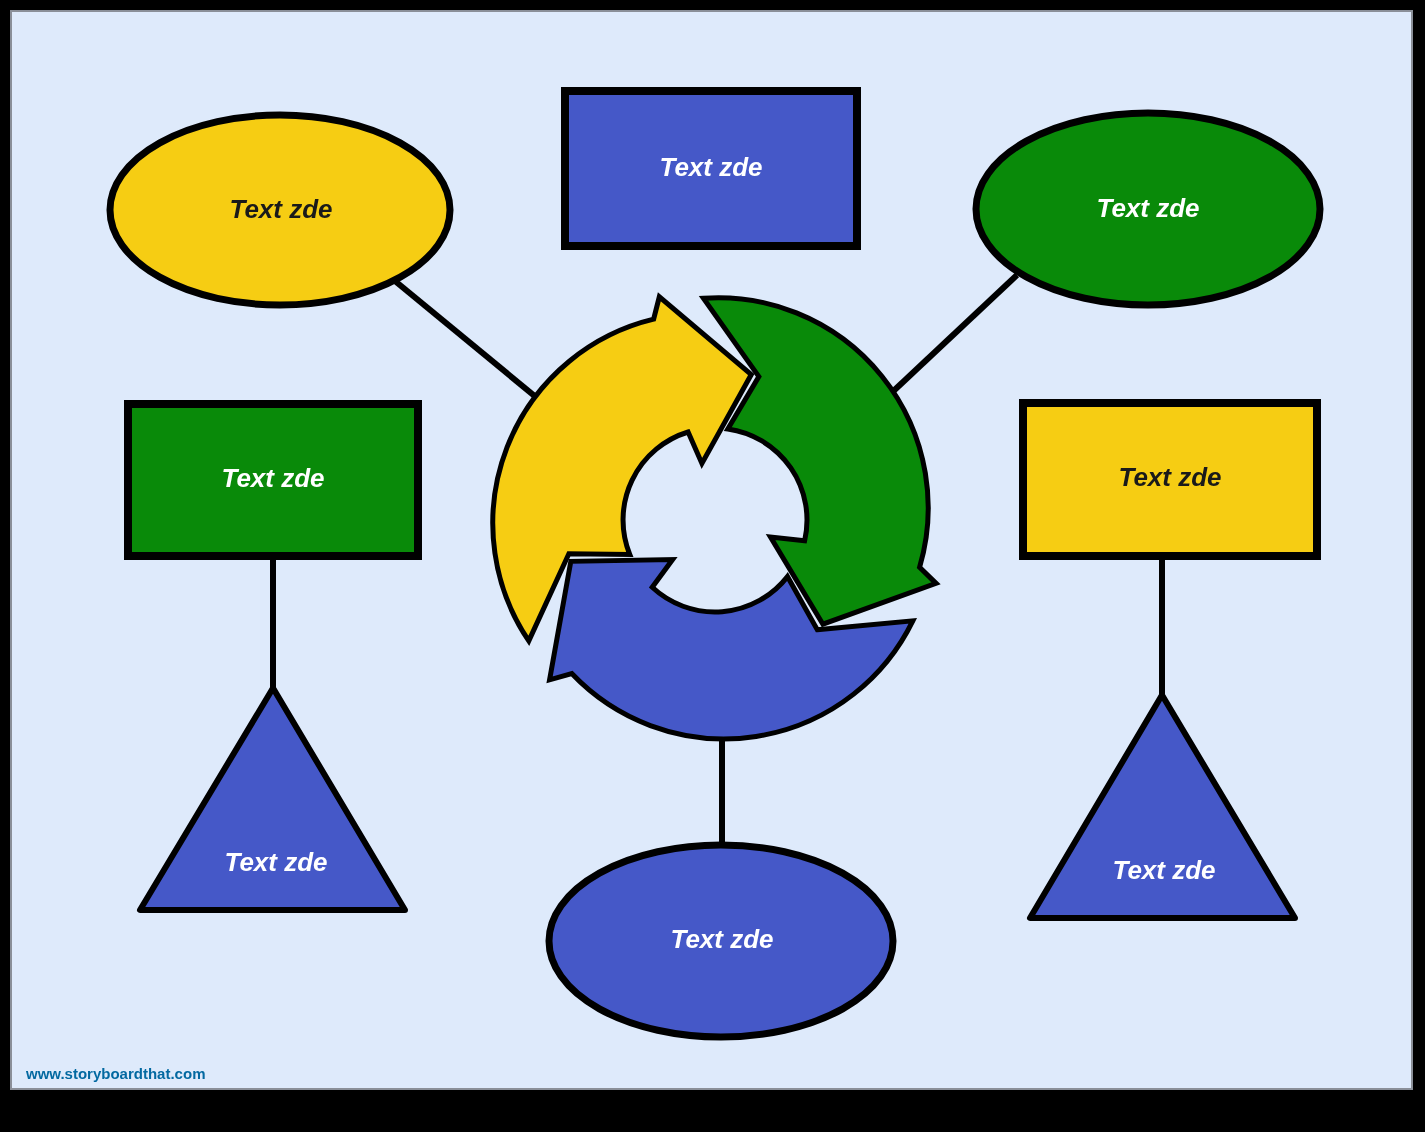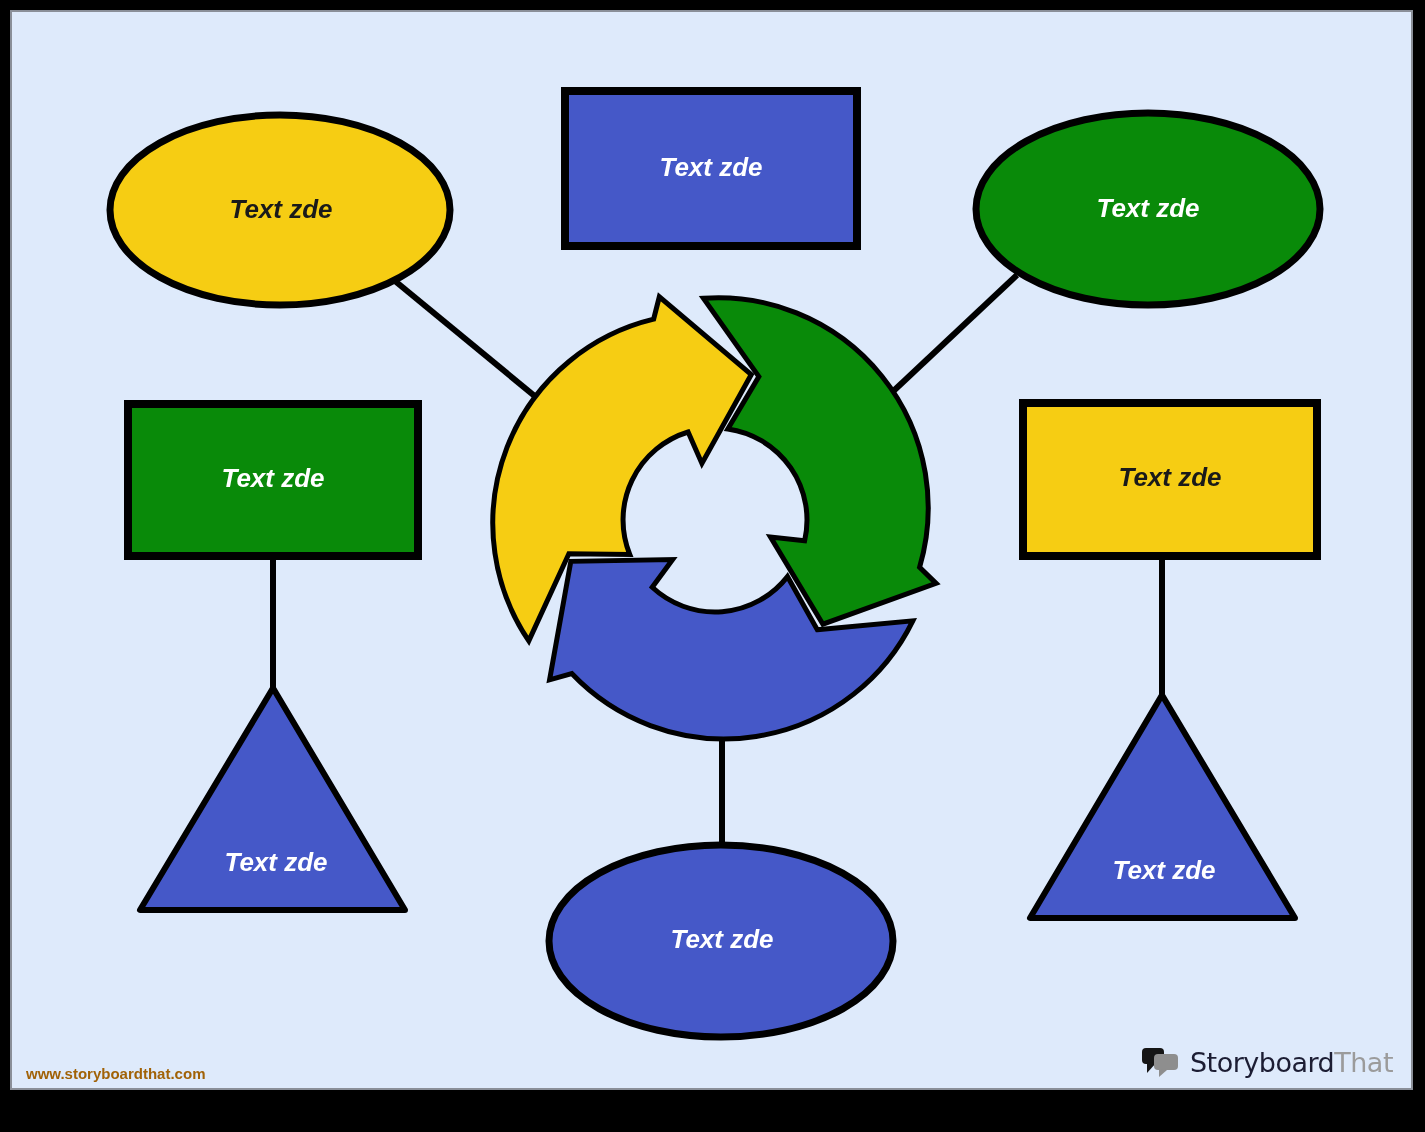--- a/index.html
+++ b/index.html
@@ -18,21 +18,21 @@
   .cycle-arrow{stroke:#000;stroke-width:5;stroke-linejoin:miter;}
 
   
   .shape-label{font-family:"Liberation Sans",sans-serif;font-style:italic;font-weight:700;
                font-size:26px;text-anchor:middle;}
   .txt-light{fill:#FFFFFF;}
   .txt-dark{fill:#1A1A1A;}
 
   
   .footer-url{position:absolute;left:14px;bottom:6px;font-size:15px;font-weight:700;
-              color:#a16207;letter-spacing:0px;}
+              color:#0369a1;letter-spacing:0px;}
   .logo{position:absolute;right:18px;bottom:10px;display:flex;align-items:center;gap:9px;}
   .logo-text{font-family:"DejaVu Sans",sans-serif;font-size:27px;font-weight:500;
              letter-spacing:-0.5px;white-space:nowrap;}
   .logo-text .primary{color:#1c1d33;}
   .logo-text .secondary{color:#9b9b9b;}
 </style>
 </head>
 <body>
 
 <div class="stage">
@@ -88,26 +88,15 @@
       </g>
 
       <g>
         <ellipse class="shape ellipse" cx="721" cy="941" rx="172" ry="96" fill="#4558C8"></ellipse>
         <text class="shape-label txt-light" x="722" y="948">Text zde</text>
       </g>
     </svg>
 
     <div class="footer-url">www.storyboardthat.com</div>
 
-    <div class="logo">
-      <svg width="40" height="32" viewBox="0 0 40 32">
-        <rect x="1" y="2" width="22" height="16" rx="4" fill="#151515"></rect>
-        <polygon points="6,16 6,27 15,17" fill="#151515"></polygon>
-        <rect x="13" y="8" width="24" height="16" rx="4" fill="#8E8E8E"></rect>
-        <polygon points="18,23 18,31 26,24" fill="#8E8E8E"></polygon>
-      </svg>
-      <div class="logo-text">
-        <span class="primary">Storyboard</span><span class="secondary">That</span>
-      </div>
-    </div>
 
   </div>
 </div>
 
 </body></html>

